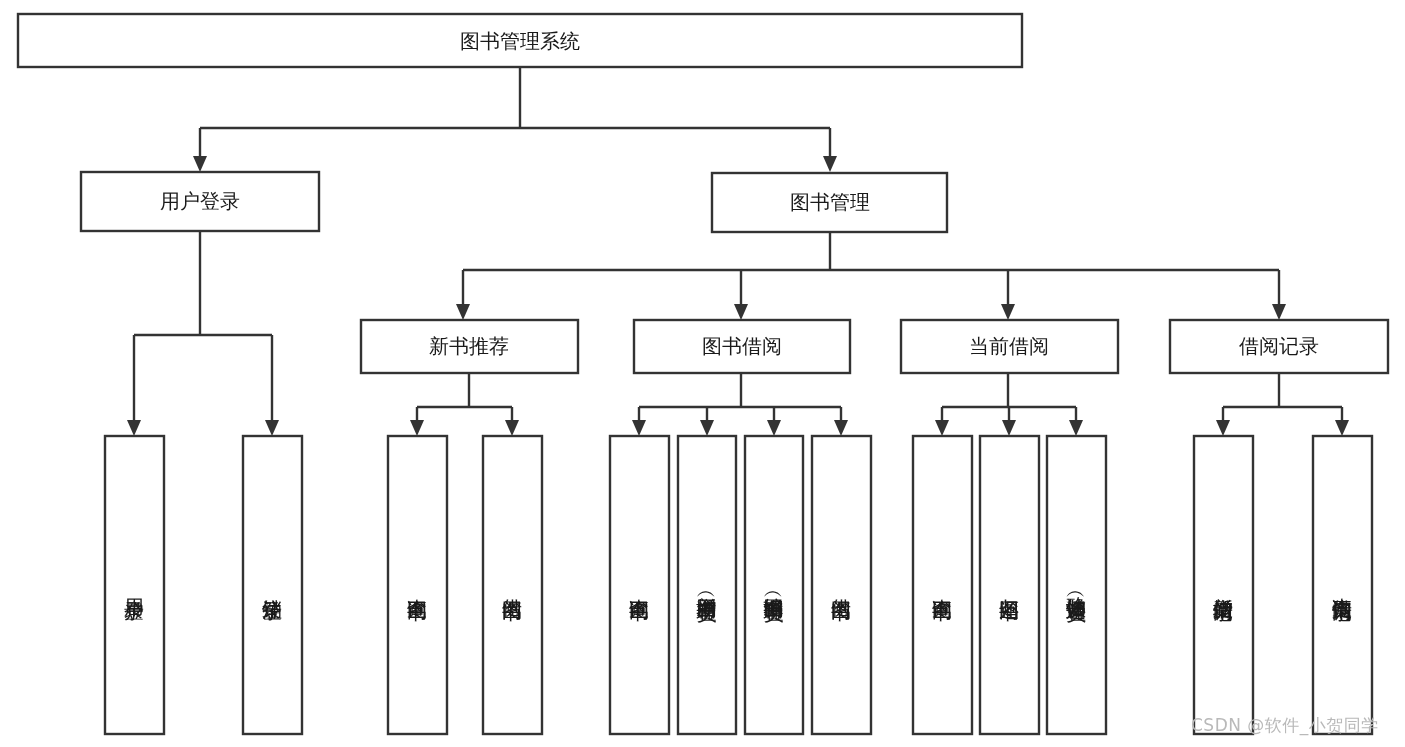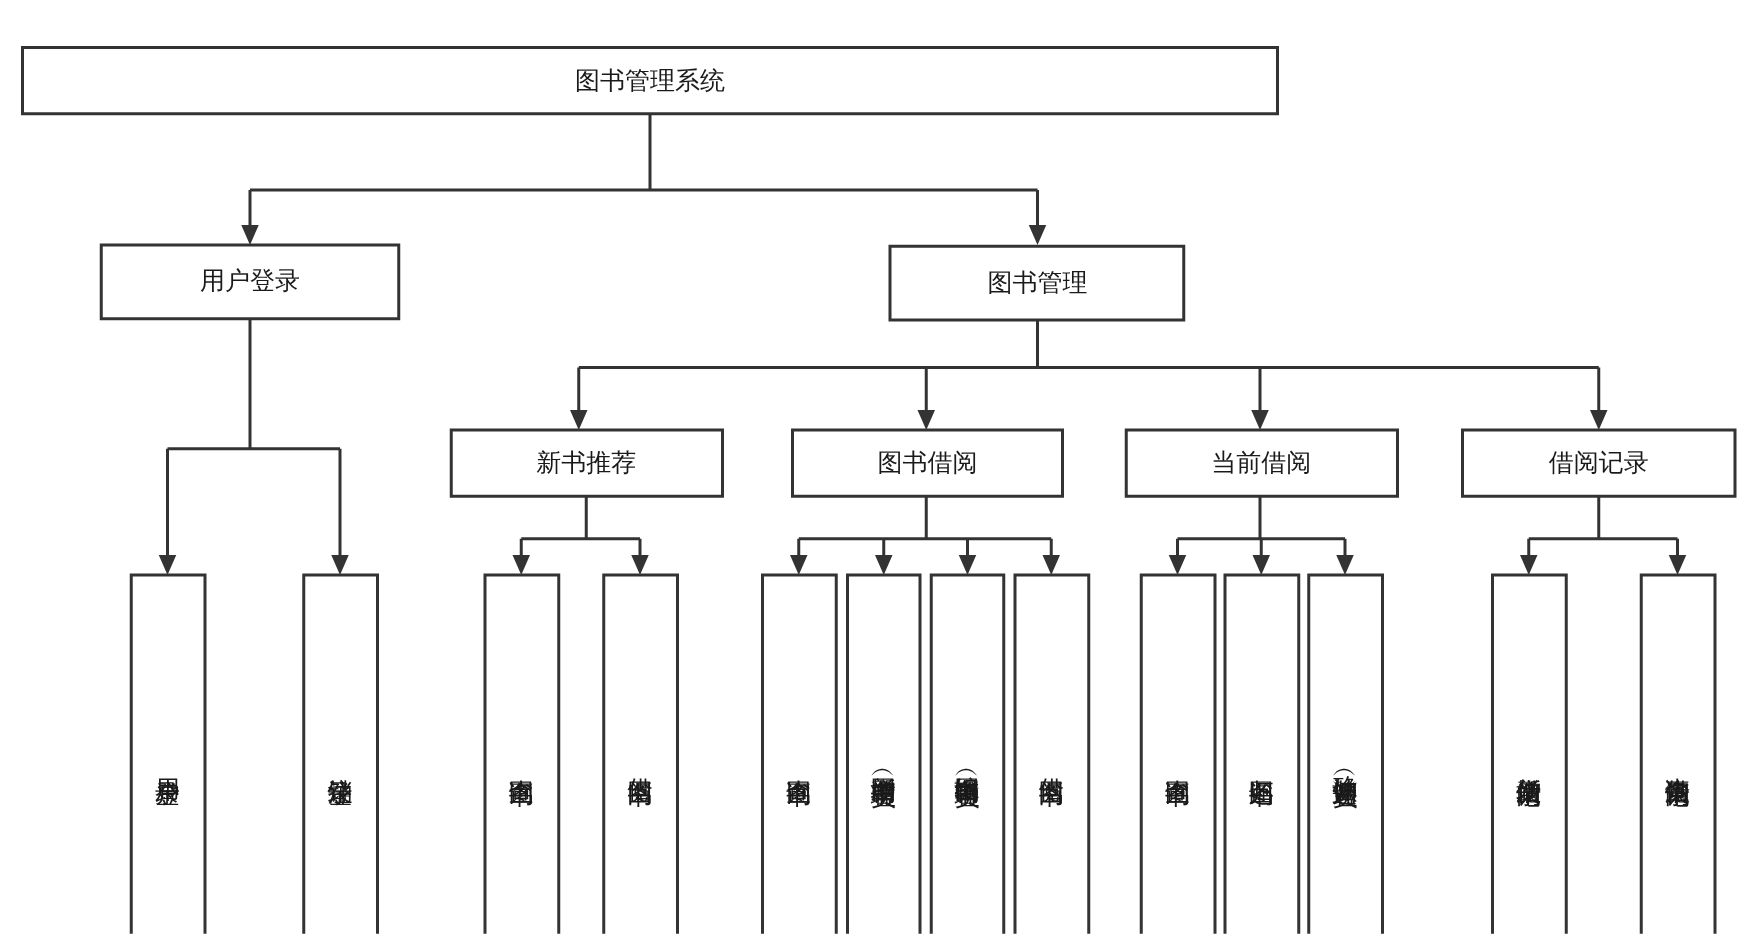--- a/index.html
+++ b/index.html
@@ -11,21 +11,20 @@
     width: 1405px;
     height: 747px;
     font-family: "DejaVu Sans", "Liberation Sans", sans-serif;
     overflow: hidden;
     position: relative;
   }
   #diagram-root {
     position: relative;
     width: 1405px;
     height: 692px;
-    margin-top: 24px;
   }
   svg.diagram-canvas {
     position: absolute;
     top: 0;
     left: 0;
     width: 1405px;
     height: 747px;
   }
   .node-box {
     fill: #ffffff;
@@ -203,14 +202,15 @@
   <div class="label-vertical" style="left:610px;  top:436px; width:59px; height:298px;">查询图书</div>
   <div class="label-vertical" style="left:678px;  top:436px; width:58px; height:298px;">新增图书（管理员）</div>
   <div class="label-vertical" style="left:745px;  top:436px; width:58px; height:298px;">编辑图书（管理员）</div>
   <div class="label-vertical" style="left:812px;  top:436px; width:59px; height:298px;">借阅图书</div>
   <div class="label-vertical" style="left:913px;  top:436px; width:59px; height:298px;">查询图书</div>
   <div class="label-vertical" style="left:980px;  top:436px; width:59px; height:298px;">归还图书</div>
   <div class="label-vertical" style="left:1047px; top:436px; width:59px; height:298px;">确认归还（管理员）</div>
   <div class="label-vertical" style="left:1194px; top:436px; width:59px; height:298px;">新增借阅记录</div>
   <div class="label-vertical" style="left:1313px; top:436px; width:59px; height:298px;">查询借阅记录</div>
 
+  <div class="watermark" style="left:1191px; top:714px;">CSDN @软件_小贺同学</div>
 
 </div>
 
 </body></html>

